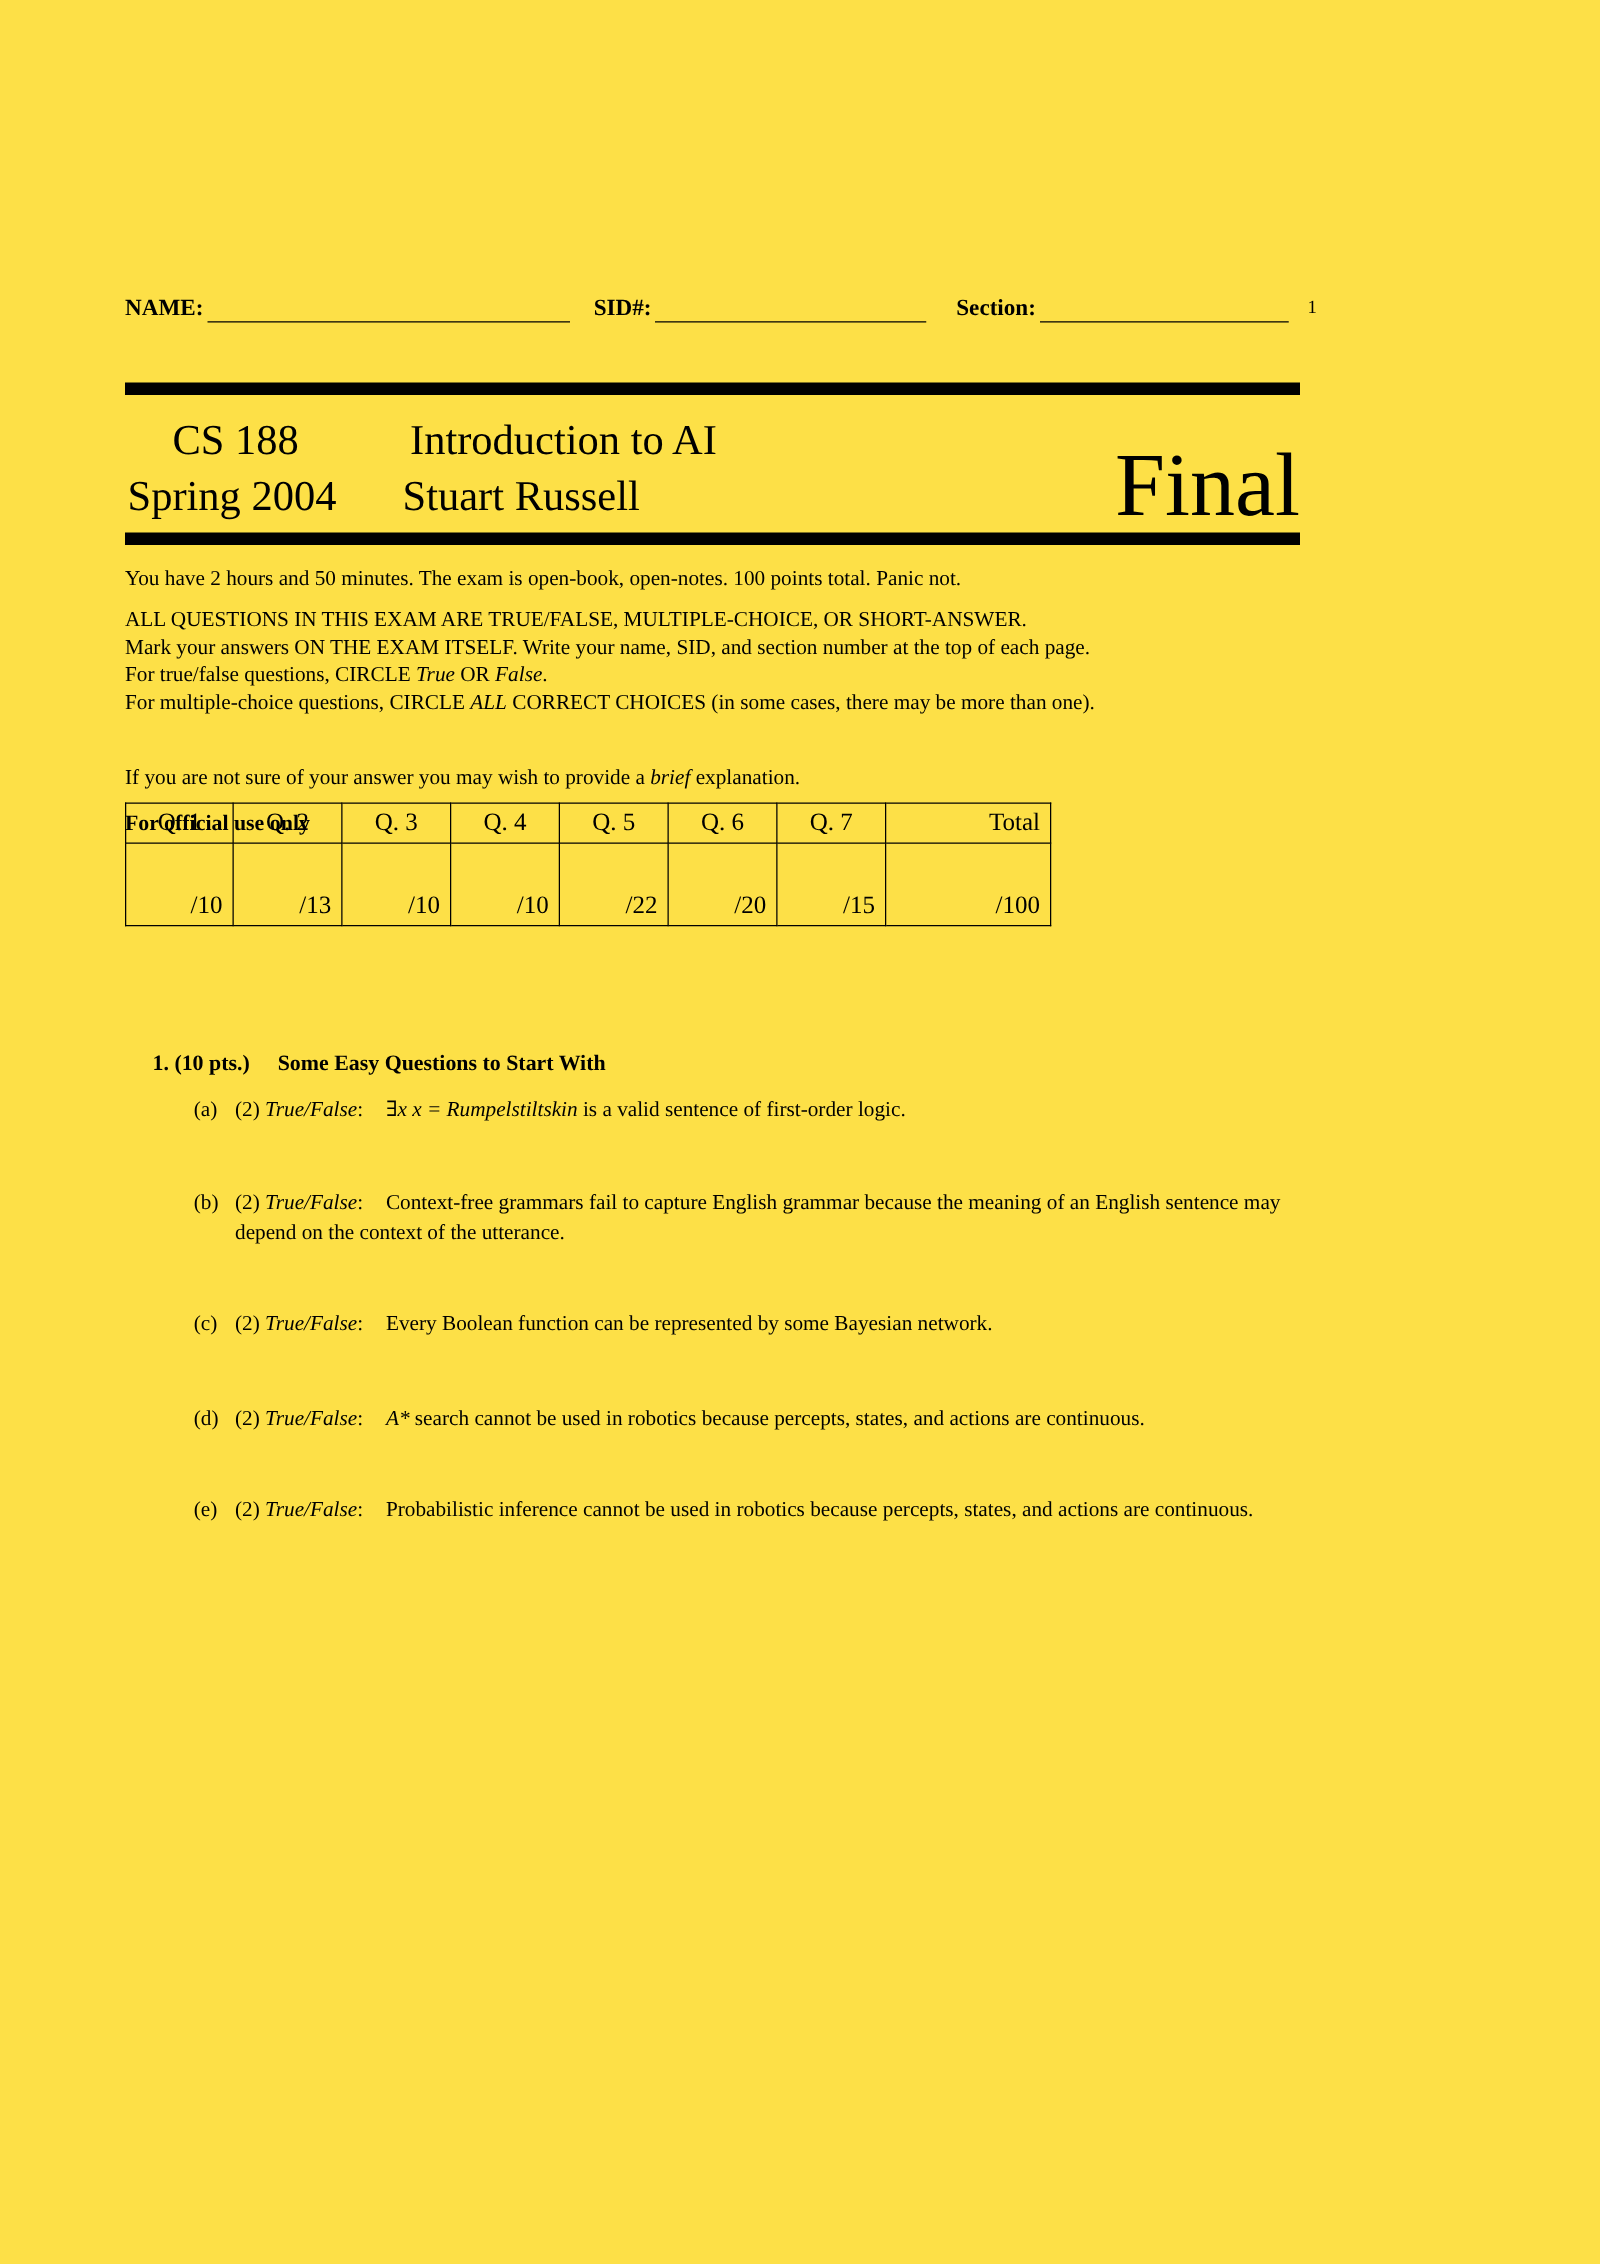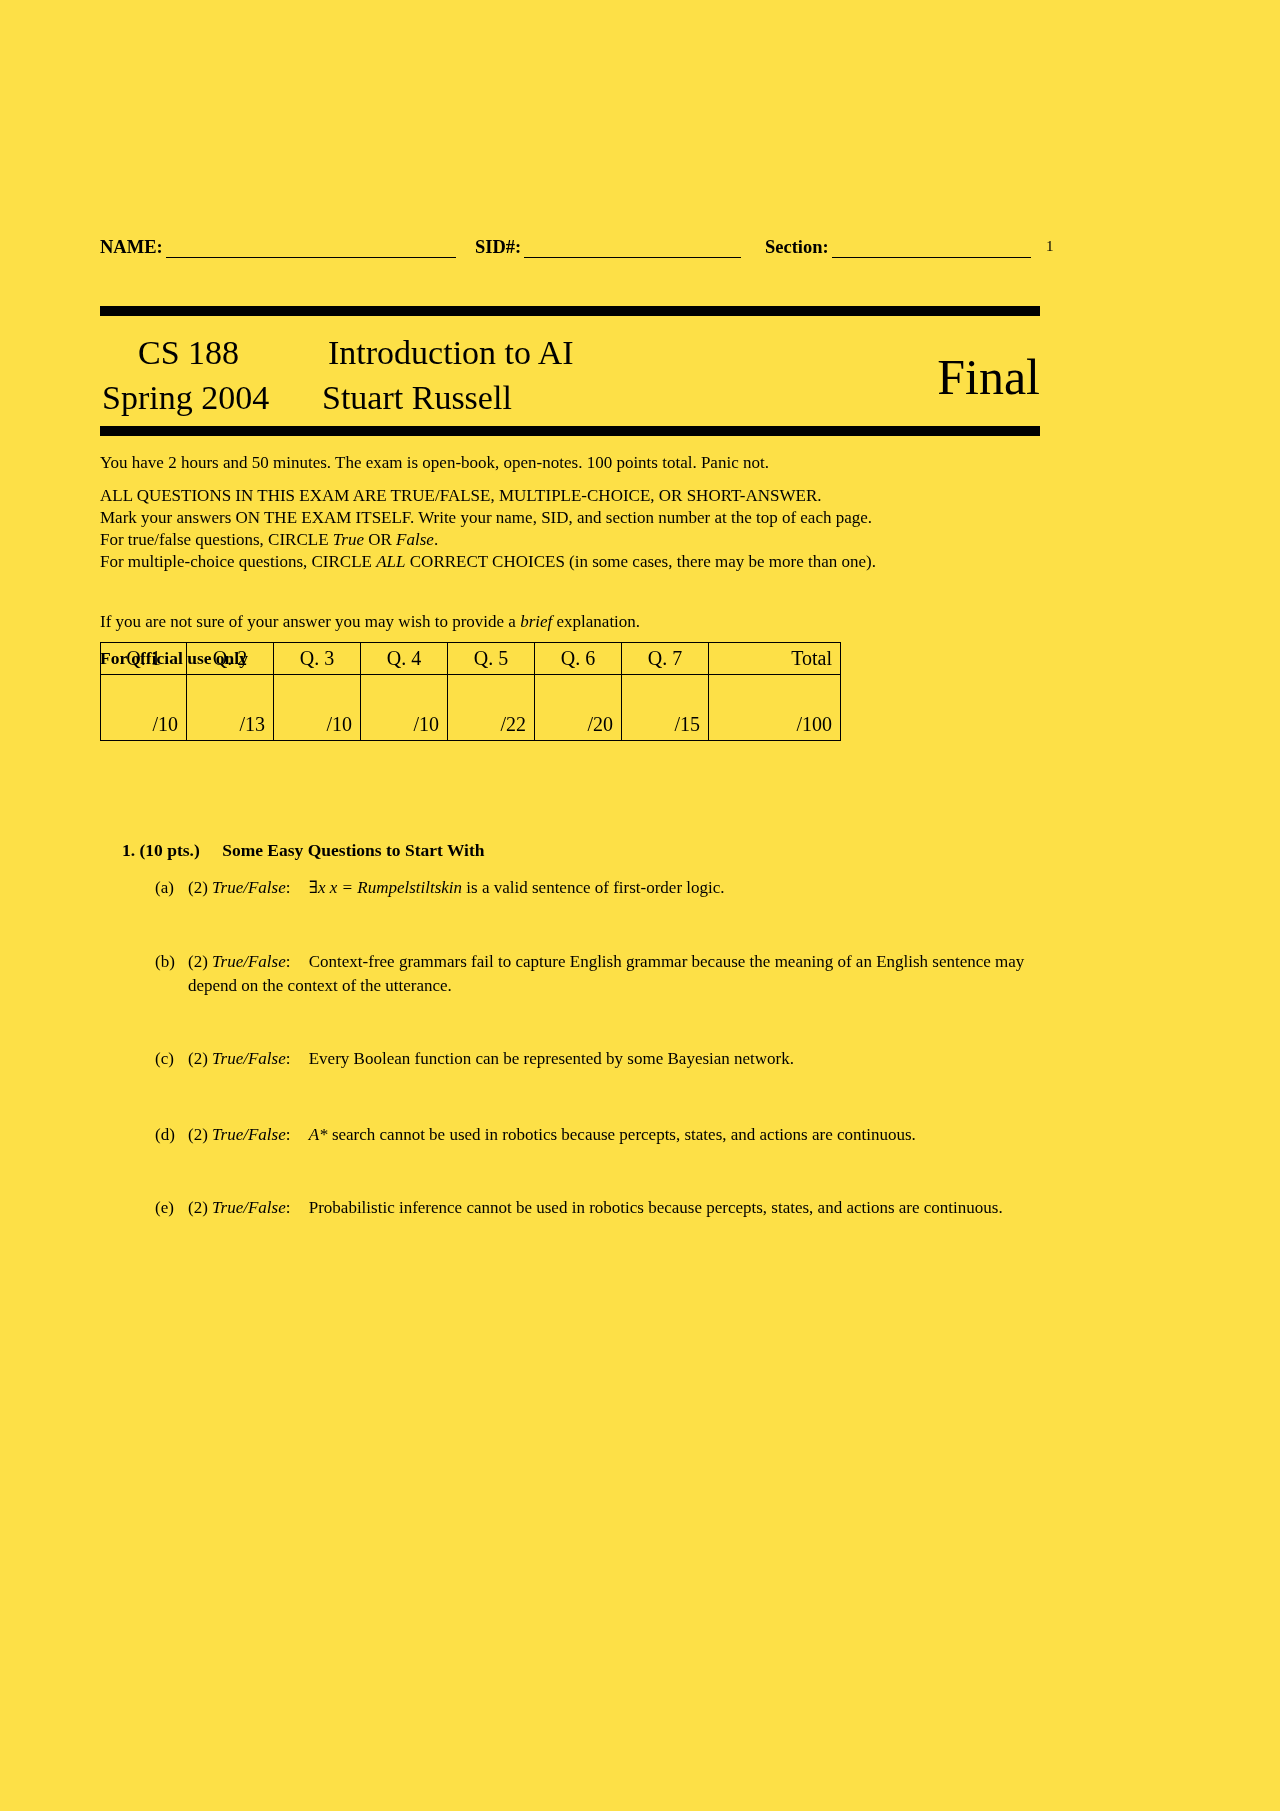--- a/index.html
+++ b/index.html
@@ -16,21 +16,21 @@
   .fill-group { position:absolute; display:flex; align-items:flex-end; height:26px; }
   .fill-label { font-weight:bold; font-size:18.5px; white-space:pre; }
   .blank-line { flex:1; border-bottom:1.6px solid #000; height:22px; margin-left:3px; }
   .page-num { position:absolute; left:1046px; top:238px; font-size:15px; }
 
   
   .rule { position:absolute; left:100px; width:940px; height:10px; background:#000; }
 
   
   .h-text { position:absolute; font-size:34px; line-height:1; }
-  .h-final { position:absolute; right:240px; top:352px; font-size:50px; line-height:1; }
+  .h-final { position:absolute; right:240px; top:352px; font-size:72px; line-height:1; }
 
   
   .para { position:absolute; left:100px; width:940px; line-height:22px; }
 
   .official { position:absolute; left:100px; top:648px; font-size:17.5px; }
 
   
   .score-table { position:absolute; left:100px; top:642px; border-collapse:collapse; table-layout:fixed; }
   .score-table td, .score-table th { border:1.6px solid #000; font-size:20px; font-weight:normal; }
   .score-table th { height:32px; text-align:center; }

